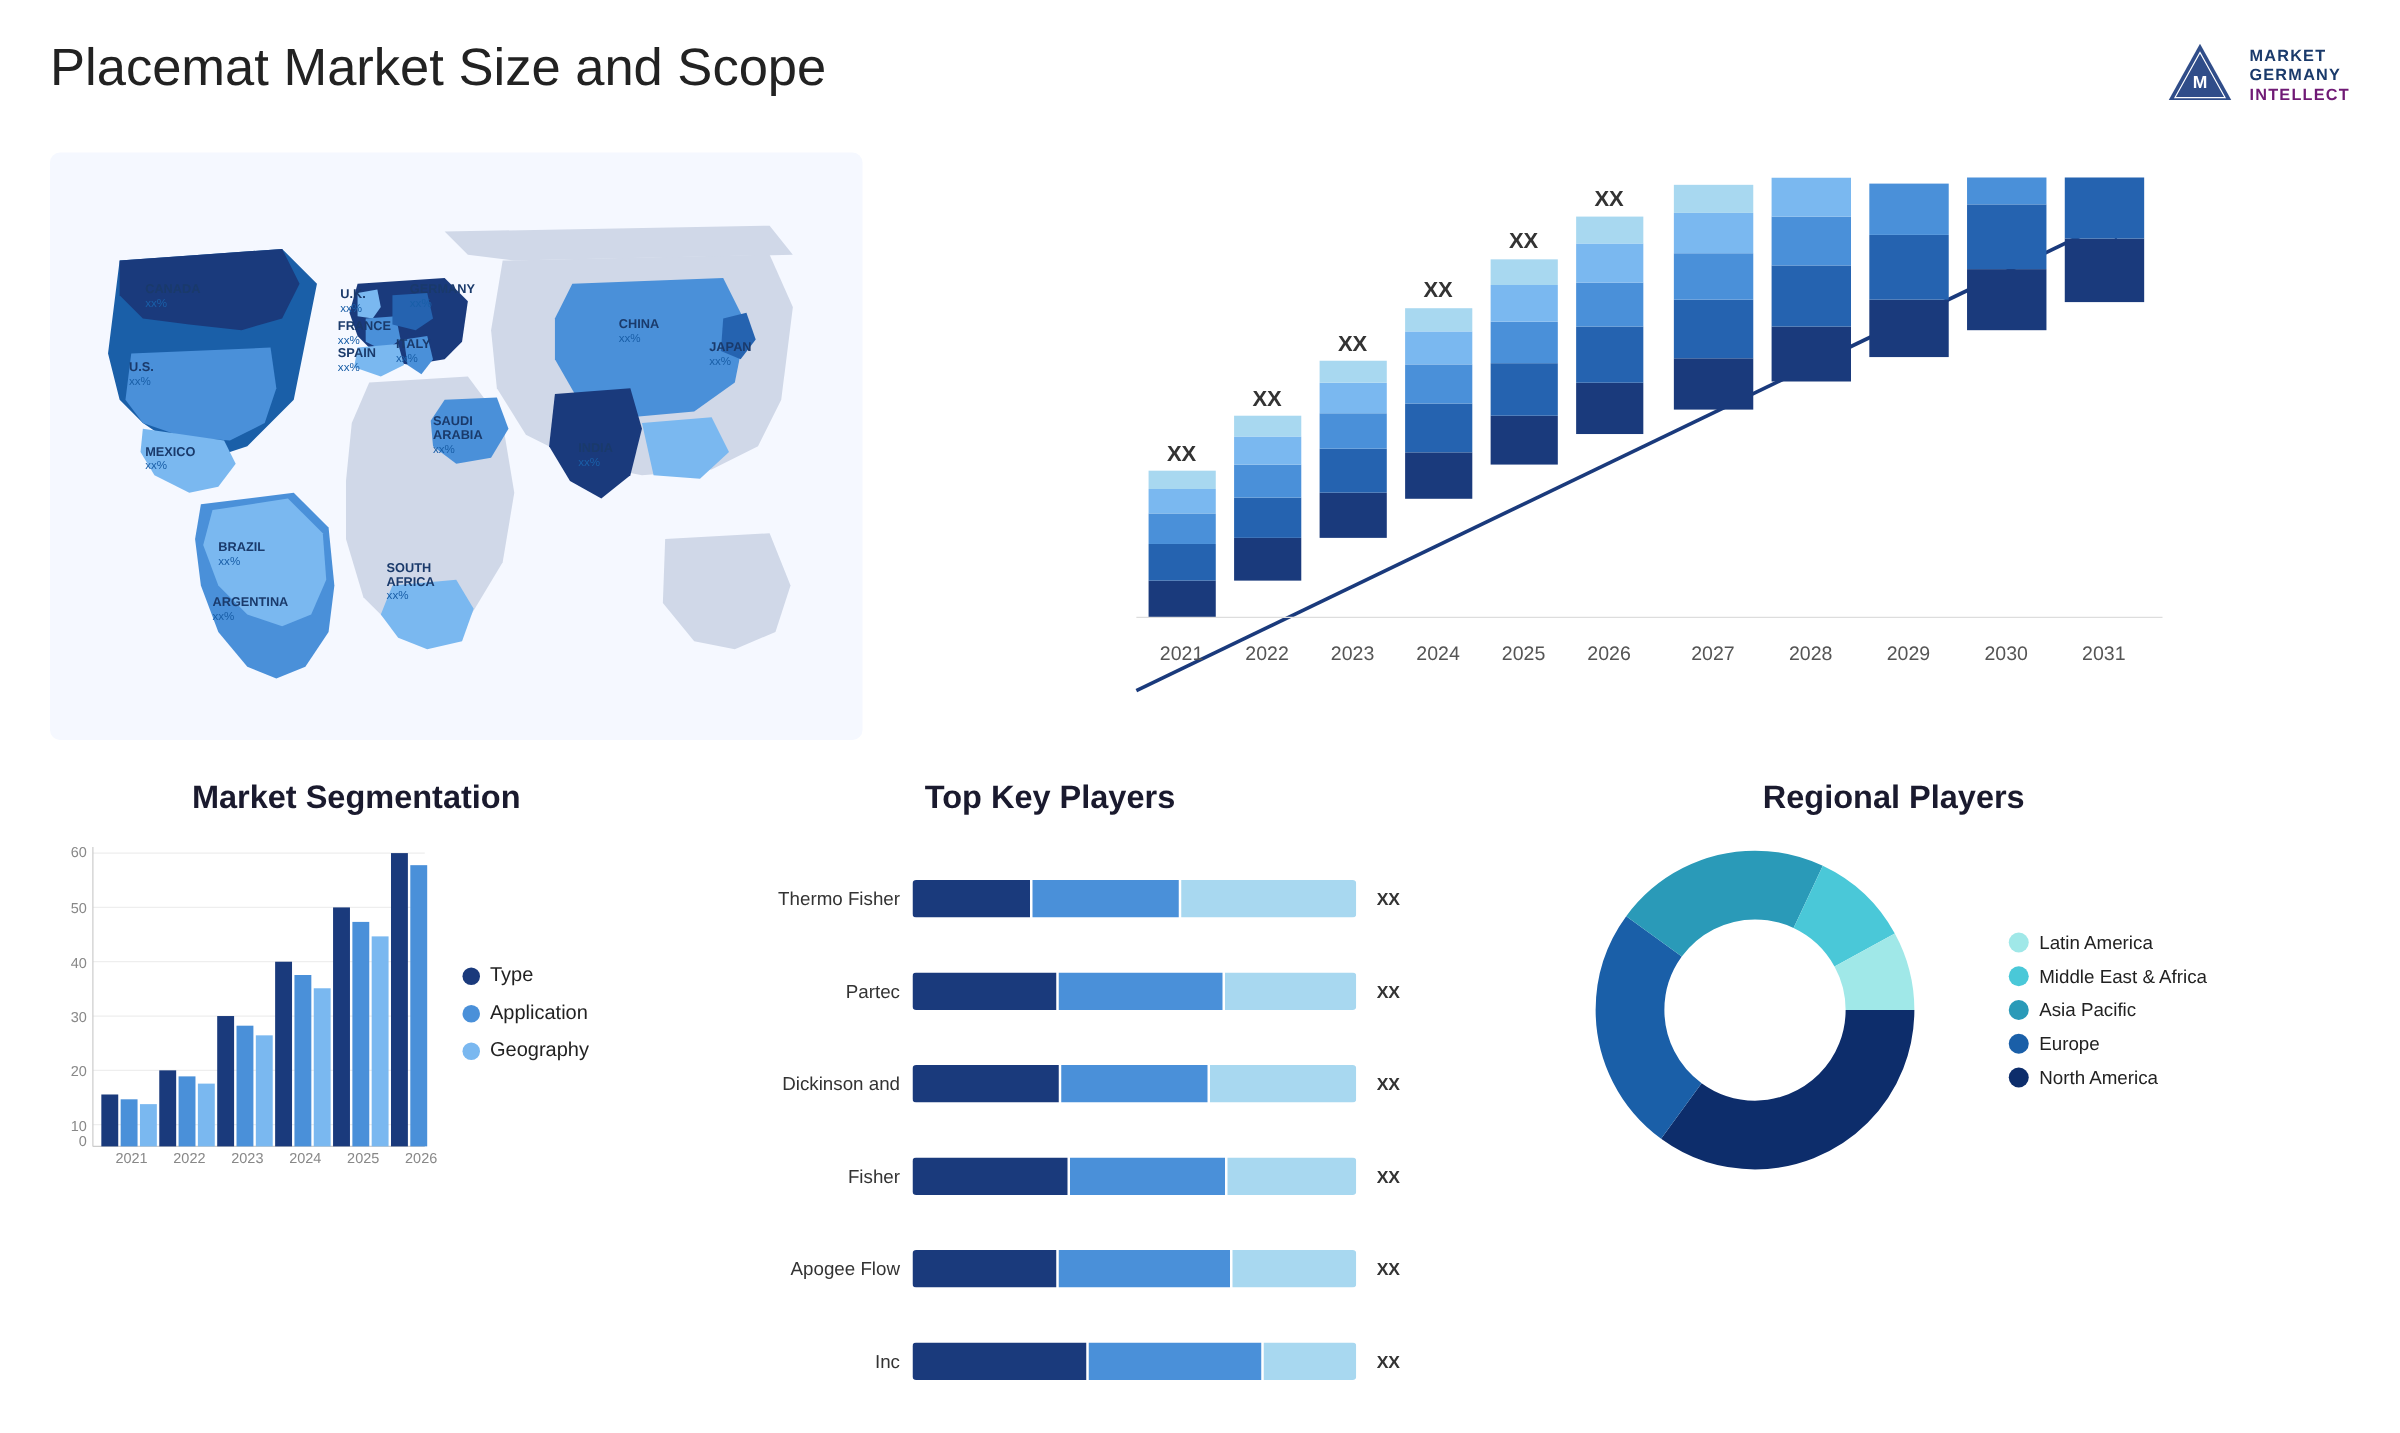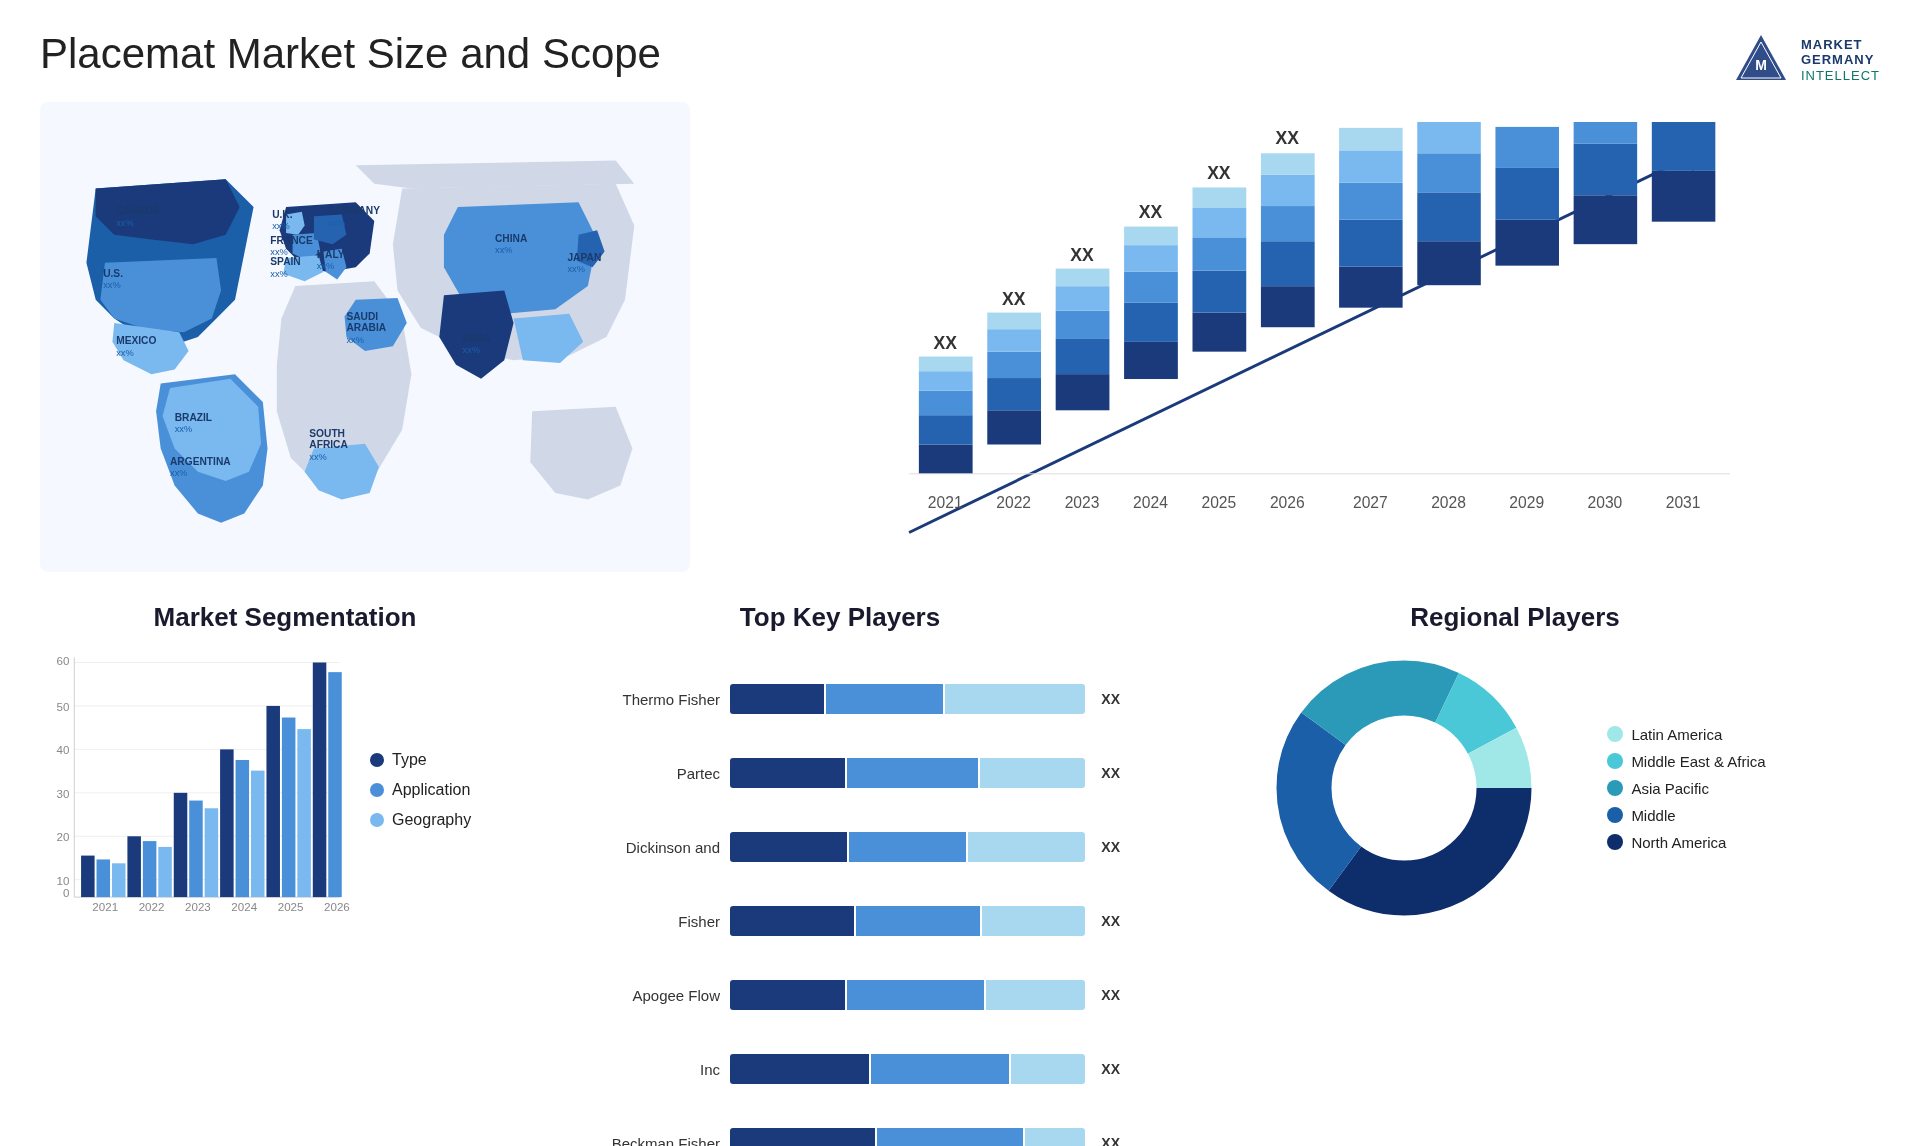--- a/index.html
+++ b/index.html
@@ -8,21 +8,21 @@
       background: #ffffff;
       width: 1920px;
       min-height: 1146px;
       padding: 30px 40px;
       color: #222;
     }
     .header {
       display: flex;
       justify-content: space-between;
       align-items: flex-start;
-      margin-bottom: 12px;
+      margin-bottom: 32px;
     }
     .page-title {
       font-size: 42px;
       font-weight: 300;
       color: #222;
     }
     .logo-area {
       display: flex;
       align-items: center;
       gap: 10px;
@@ -30,21 +30,21 @@
     .logo-icon {
       width: 60px;
       height: 60px;
     }
     .logo-text {
       text-align: left;
       line-height: 1.2;
     }
     .logo-text .market { font-size: 13px; font-weight: 700; color: #1a3a6b; letter-spacing: 1px; }
     .logo-text .research { font-size: 13px; font-weight: 700; color: #1a3a6b; letter-spacing: 1px; }
-    .logo-text .intellect { font-size: 13px; font-weight: 400; color: #0f766e; letter-spacing: 1px; }
+    .logo-text .intellect { font-size: 13px; font-weight: 700; color: #701a75; letter-spacing: 1px; }
 
     .top-section {
       display: flex;
       gap: 30px;
       margin-bottom: 30px;
       height: 470px;
     }
     .map-container {
       flex: 0 0 650px;
       position: relative;
@@ -583,21 +583,21 @@
         <div class="donut-legend-item">
           <div class="donut-legend-color" style="background:#4ac8d8"></div>
           <span>Middle East &amp; Africa</span>
         </div>
         <div class="donut-legend-item">
           <div class="donut-legend-color" style="background:#2a9ab8"></div>
           <span>Asia Pacific</span>
         </div>
         <div class="donut-legend-item">
           <div class="donut-legend-color" style="background:#1a5fa8"></div>
-          <span>Middle</span>
+          <span>Europe</span>
         </div>
         <div class="donut-legend-item">
           <div class="donut-legend-color" style="background:#0d2d6b"></div>
           <span>North America</span>
         </div>
       </div>
     </div>
   </div>
 
 </div>

